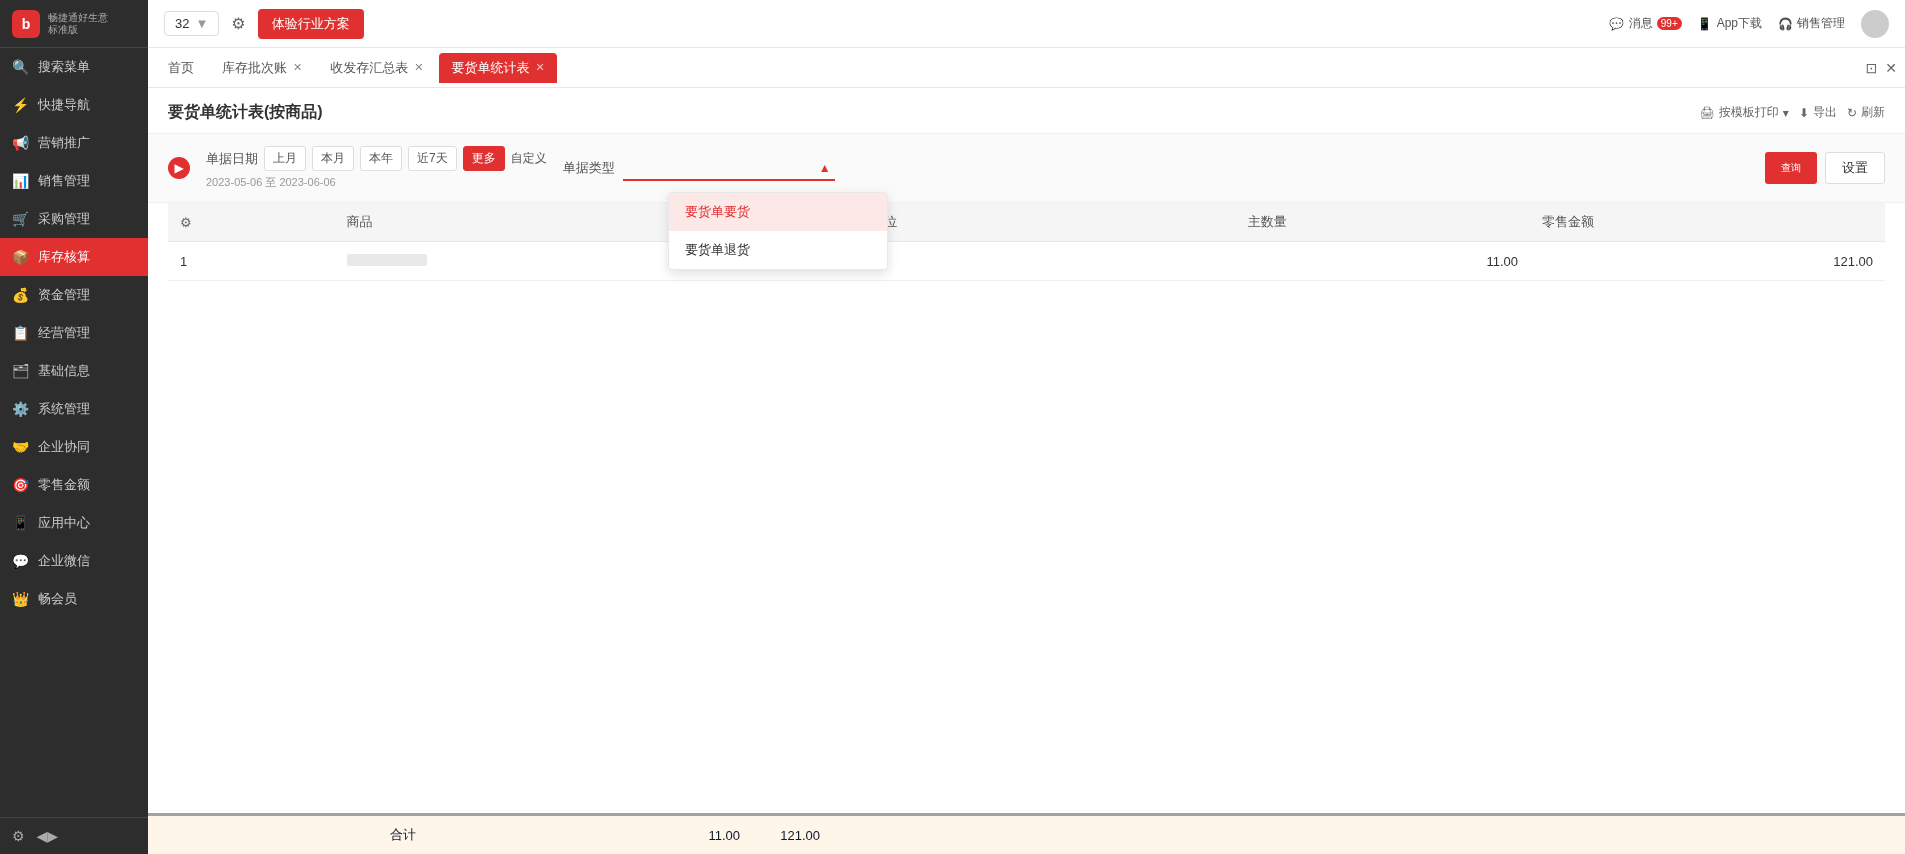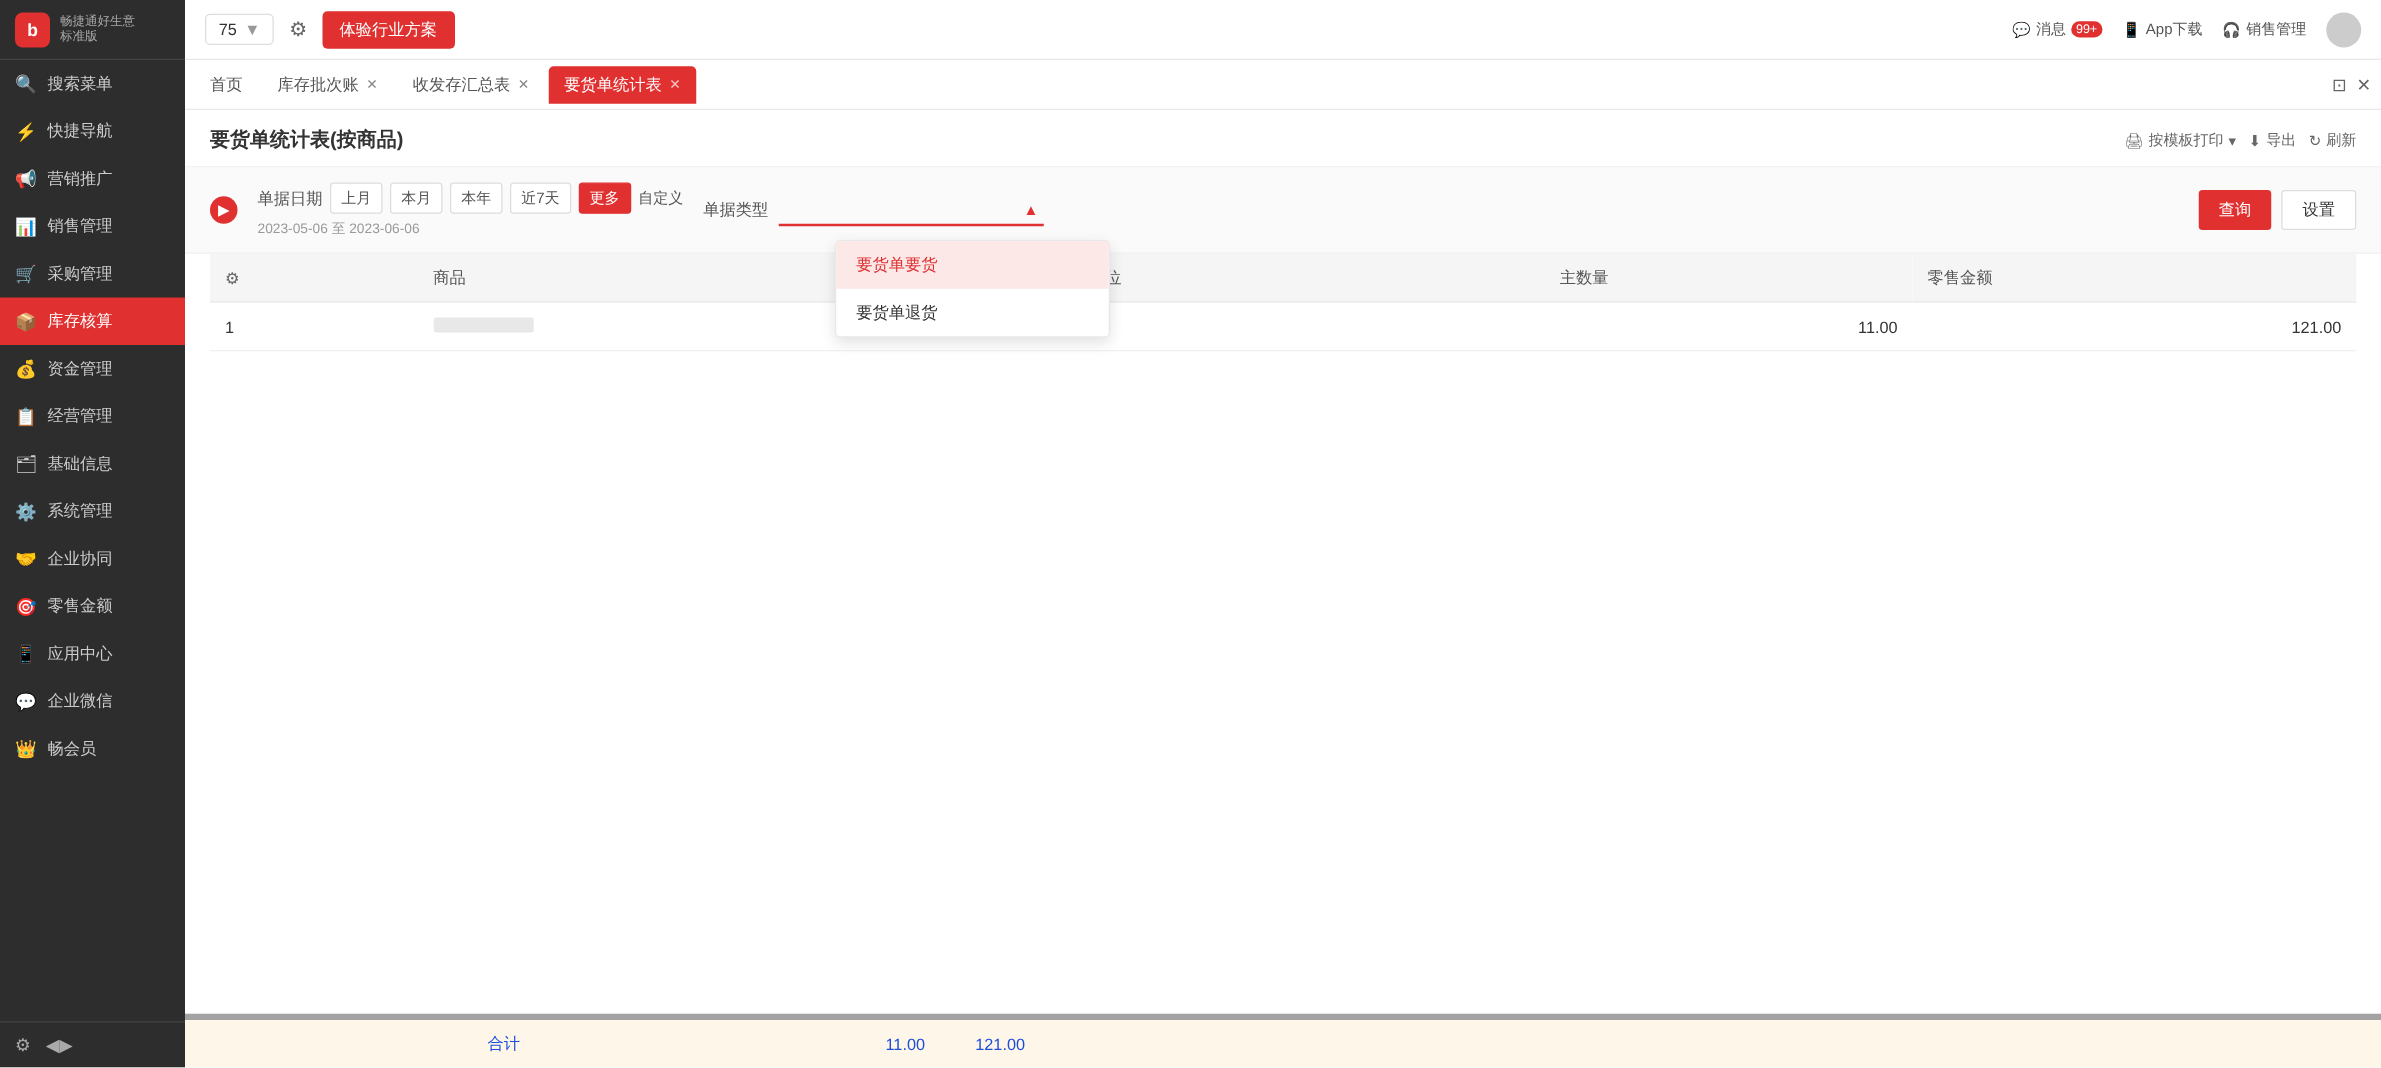--- a/index.html
+++ b/index.html
@@ -193,21 +193,21 @@
       border: 1px solid #ddd; border-radius: 3px;
       padding: 4px 8px; font-size: 13px; color: #333;
       min-width: 120px; background: #fff; outline: none;
     }
     .filter-warehouse-more { color: #999; cursor: pointer; }
 
     .filter-actions { margin-left: auto; display: flex; gap: 8px; }
     .btn-query {
       background: #e03030; color: #fff;
       border: none; border-radius: 3px;
-      padding: 6px 16px; cursor: pointer; font-size: 13px;
+      padding: 6px 16px; cursor: pointer; font-size: 10px;
     }
     .btn-setting {
       background: #fff; color: #333;
       border: 1px solid #ddd; border-radius: 3px;
       padding: 6px 16px; cursor: pointer; font-size: 13px;
     }
 
     
     .dropdown-overlay {
       position: absolute;
@@ -252,24 +252,24 @@
     .cell-placeholder {
       display: inline-block;
       width: 80px; height: 12px;
       background: #e8e8e8; border-radius: 2px;
     }
     .settings-icon { color: #666; cursor: pointer; }
 
     
     .table-footer {
       background: #fdf6e9;
-      border-top: 5px solid #a3a3a3;
+      border-top: 3px solid #a3a3a3;
       display: flex; align-items: center;
       padding: 10px 12px;
-      font-size: 13px; color: #1d4ed8;
+      font-size: 13px; color: #0f172a;
     }
     .footer-label { width: 480px; padding-left: 190px; }
     .footer-value { min-width: 80px; text-align: right; padding-right: 20px; }
   </style>
 </head>
 <body>
 
 <div class="sidebar">
   <div class="sidebar-logo">
     <div class="sidebar-logo-icon">b</div>
@@ -346,21 +346,21 @@
   <div class="sidebar-bottom">
     <span class="sidebar-bottom-btn">⚙</span>
     <span class="sidebar-bottom-btn">◀▶</span>
   </div>
 </div>
 
 <div class="main">
 
   <div class="topbar">
     <div class="topbar-store">
-      <span>75</span>
+      <span>32</span>
       <span class="topbar-store-arrow">▼</span>
     </div>
     <span class="topbar-gear">⚙</span>
     <div class="topbar-trial">
       <span>体验行业方案</span>
     </div>
     <div class="topbar-right">
       <div class="topbar-msg">
         <span>💬</span>
         <span>消息</span>

